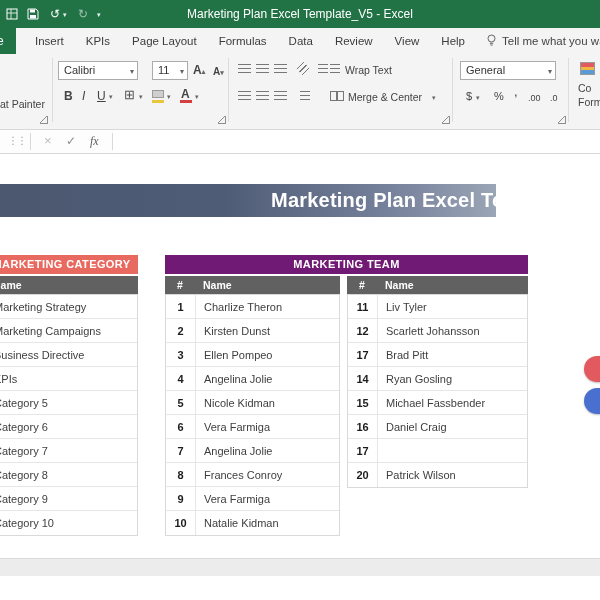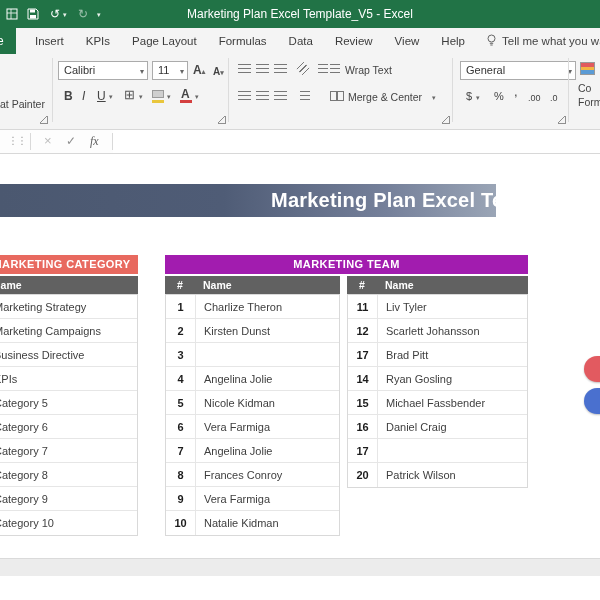--- a/index.html
+++ b/index.html
@@ -60,21 +60,21 @@
 
   
   .banner{position:absolute;left:0;top:184px;width:496px;height:33px;
           background:linear-gradient(90deg,#4b5870 0%,#4f5c76 45%,#75809a 78%,#9aa5b6 100%);}
   .banner-title{position:absolute;left:140px;top:0;width:560px;height:33px;line-height:33px;
                 text-align:center;color:#fff;font-size:20px;font-weight:600;letter-spacing:.2px;}
 
   .tbl-title{position:absolute;height:19px;line-height:19px;color:#fff;font-weight:bold;
              font-size:11px;text-align:center;letter-spacing:.4px;}
   #cat-title{left:-15px;top:255px;width:153px;background:#E8695F;}
-  #team-title{left:165px;top:255px;width:363px;background:#a21caf;}
+  #team-title{left:165px;top:255px;width:363px;background:#701a75;}
 
   .sub{position:absolute;height:18px;background:#616161;display:flex;align-items:center;
        color:#fff;font-weight:bold;font-size:10.5px;box-sizing:border-box;}
   #cat-sub{left:-15px;top:276px;width:153px;}
   #teamA-sub{left:165px;top:276px;width:175px;}
   #teamB-sub{left:347px;top:276px;width:181px;}
   .sub .snum{width:30px;display:flex;justify-content:center;}
   .sub .sname{padding-left:8px;}
 
   .rows{position:absolute;background:#fff;border:1px solid #d9d9d9;box-sizing:border-box;}
@@ -144,21 +144,21 @@
       </span>
     </div>
   </div>
 
   <div class="rbody">
 
     <span class="rtext" style="left:0;top:44px">at Painter</span>
     <span class="launcher" style="left:40px;top:62px"></span>
     <div class="gsep" style="left:52px"></div>
 
-    <div class="combo" style="left:58px;top:7px;width:90px">
+    <div class="combo" style="left:58px;top:7px;width:80px">
       <span>Calibri</span>
       <span class="cv">▾</span>
     </div>
     <div class="combo" style="left:152px;top:7px;width:36px">
       <span>11</span>
       <span class="cv">▾</span>
     </div>
     <span class="rbtn" style="left:193px;top:9px;font-weight:bold"><span>A</span><span class="tiny">▴</span></span>
     <span class="rbtn" style="left:213px;top:11px;font-size:10px;font-weight:bold"><span>A</span><span class="tiny">▾</span></span>
 
@@ -190,21 +190,21 @@
     <span class="bars" style="left:256px;top:37px"></span>
     <span class="bars" style="left:274px;top:37px"></span>
     <span class="bars sm" style="left:300px;top:37px"></span>
     <span class="mergeic" style="left:330px;top:37px"></span>
     <span class="rtext" style="left:348px;top:37px">Merge &amp; Center</span>
     <span class="tiny" style="position:absolute;left:432px;top:40px">▾</span>
     <div class="glabel" style="left:228px;width:224px">Alignment</div>
     <span class="launcher" style="left:442px;top:62px"></span>
     <div class="gsep" style="left:452px"></div>
 
-    <div class="combo" style="left:460px;top:7px;width:116px">
+    <div class="combo" style="left:460px;top:7px;width:96px">
       <span>General</span>
       <span class="cv">▾</span>
     </div>
     <span class="rbtn" style="left:466px;top:35px;font-size:11px">$</span>
     <span class="tiny" style="position:absolute;left:476px;top:40px">▾</span>
     <span class="rbtn" style="left:494px;top:35px;font-size:11px">%</span>
     <span class="rbtn" style="left:514px;top:31px;font-size:13px">,</span>
     <span class="rbtn" style="left:528px;top:37px;font-size:9px">.00</span>
     <span class="rbtn" style="left:550px;top:37px;font-size:9px">.0</span>
     <div class="glabel" style="left:452px;width:116px">Number</div>
@@ -277,20 +277,21 @@
     <div class="row">
         <div class="cell num">1</div>
         <div class="cell name">Charlize Theron</div>
       </div>
     <div class="row">
         <div class="cell num">2</div>
         <div class="cell name">Kirsten Dunst</div>
       </div>
     <div class="row">
         <div class="cell num">3</div>
+        <div class="cell name">Ellen Pompeo</div>
       </div>
     <div class="row">
         <div class="cell num">4</div>
         <div class="cell name">Angelina Jolie</div>
       </div>
     <div class="row">
         <div class="cell num">5</div>
         <div class="cell name">Nicole Kidman</div>
       </div>
     <div class="row">

